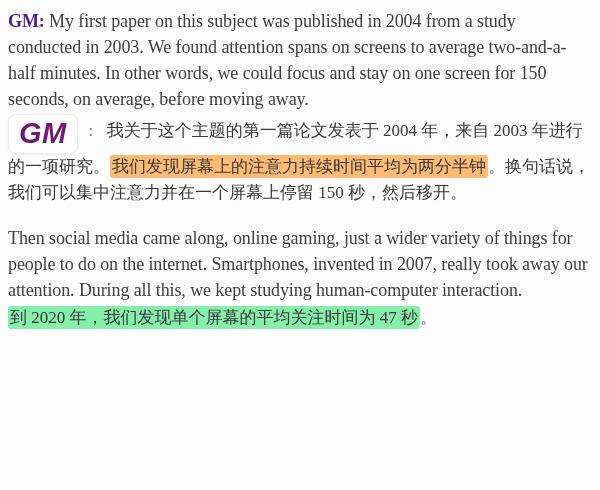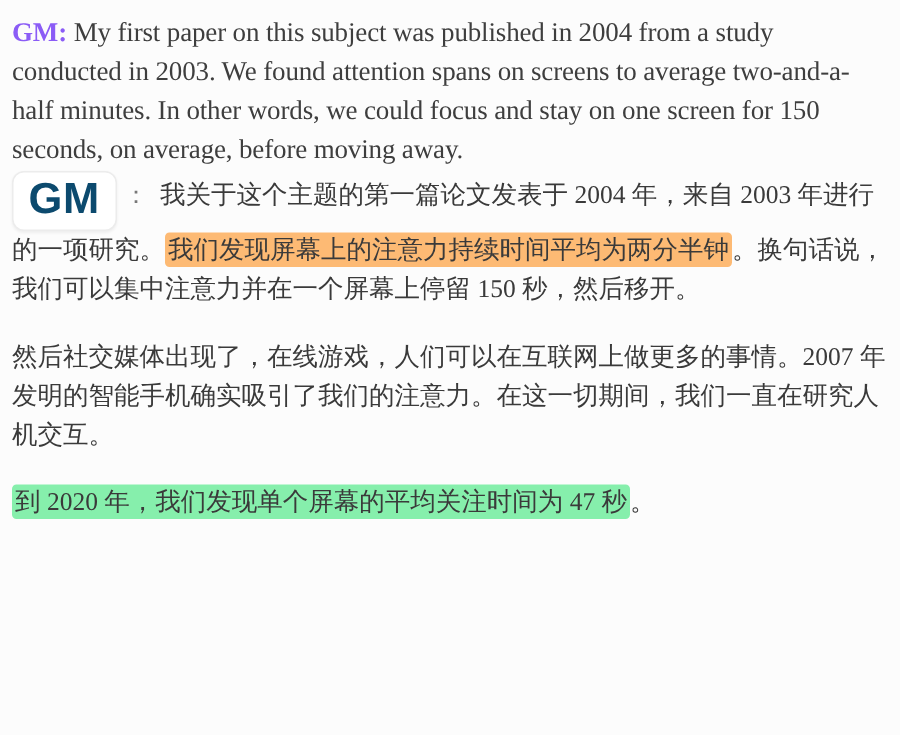--- a/index.html
+++ b/index.html
@@ -29,21 +29,21 @@
     letter-spacing: -0.1px;
   }
   p.zh {
     font-size: 17px;
     line-height: 26px;
     margin-bottom: 19px;
     color: #3a3a3a;
   }
   .seg-bold {
     font-weight: bold;
-    color: #8b5cf6;
+    color: #4c1d95;
   }
   .seg-text {
     
   }
   .seg-badge {
     display: inline-block;
     font-family: "Liberation Sans", sans-serif;
     font-weight: bold;
     font-size: 29px;
     line-height: 1;
@@ -68,17 +68,17 @@
     border-radius: 3px;
     padding: 2px 2px;
   }
 </style>
 </head>
 <body style="background: rgb(252, 252, 252);">
 
 <div class="page">
   <div id="paragraph-list">
       <p class="para en"><strong class="seg-bold">GM:</strong><span class="seg-text"> My first paper on this subject was published in 2004 from a study conducted in 2003. We found attention spans on screens to average two-and-a-half minutes. In other words, we could focus and stay on one screen for 150 seconds, on average, before moving away.</span></p>
-      <p class="para zh"><span class="seg-badge" style="background: rgb(255, 255, 255); color: #0c4a6e;">GM</span><span class="seg-colon">：</span><span class="seg-text">我关于这个主题的第一篇论文发表于 2004 年，来自 2003 年进行的一项研究。</span><mark class="seg-highlight" style="background: #fdba74;">我们发现屏幕上的注意力持续时间平均为两分半钟</mark><span class="seg-text">。换句话说，我们可以集中注意力并在一个屏幕上停留 150 秒，然后移开。</span></p>
-      <p class="para zh"><span class="seg-text">然后社交媒体出现了，在线游戏，人们可以在互联网上做更多的事情。2007 年发明的智能手机确实吸引了我们的注意力。在这一切期间，我们一直在研究人机交互。</span></p>
+      <p class="para zh"><span class="seg-badge" style="background: rgb(255, 255, 255); color: #701a75; font-style: italic;">GM</span><span class="seg-colon">：</span><span class="seg-text">我关于这个主题的第一篇论文发表于 2004 年，来自 2003 年进行的一项研究。</span><mark class="seg-highlight" style="background: #fdba74;">我们发现屏幕上的注意力持续时间平均为两分半钟</mark><span class="seg-text">。换句话说，我们可以集中注意力并在一个屏幕上停留 150 秒，然后移开。</span></p>
+      <p class="para en"><span class="seg-text">Then social media came along, online gaming, just a wider variety of things for people to do on the internet. Smartphones, invented in 2007, really took away our attention. During all this, we kept studying human-computer interaction.</span></p>
       <p class="para zh"><mark class="seg-highlight" style="background: #86efac;">到 2020 年，我们发现单个屏幕的平均关注时间为 47 秒</mark><span class="seg-text">。</span></p>
     </div>
 </div>
 
 </body></html>

